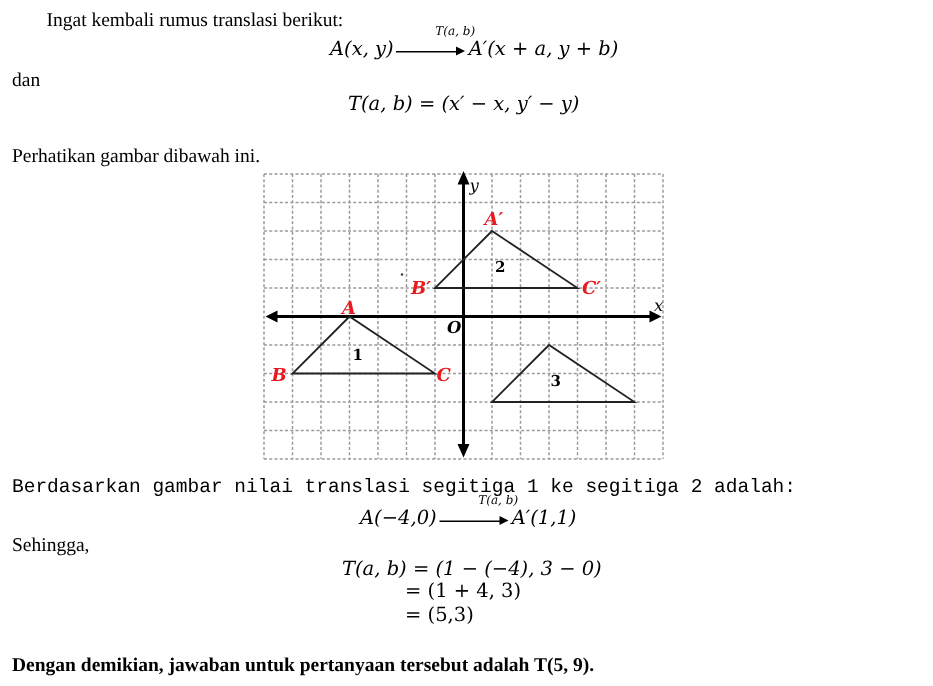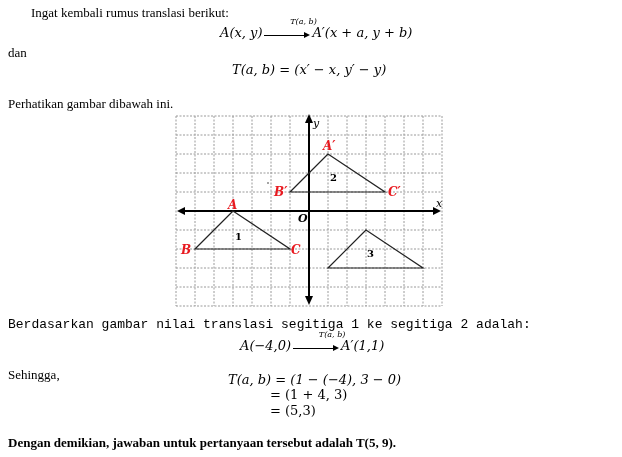--- a/index.html
+++ b/index.html
@@ -93,19 +93,19 @@
   </g>
   <circle cx="268" cy="183" r="0.8" fill="#333"></circle>
 </svg>
 
 <div class="t" style="left:8px; top:318px;font-family:Liberation Mono, monospace;">Berdasarkan gambar nilai  translasi segitiga 1 ke segitiga 2 adalah:</div>
 
 <div class="t math" style="left:240px; top:339px;">
   <span class="mi">A(−4,0)</span><span class="arrow-wrap"><span class="lbl">T(a, b)</span><span class="line"></span><span class="head"></span></span><span class="mi">A′(1,1)</span>
 </div>
 
-<div class="t" style="left:8px; top:356px;margin-top:12px;">Sehingga,</div>
+<div class="t" style="left:8px; top:356px;">Sehingga,</div>
 
 <div class="t math mi" style="left:228px; top:373px;">T(a, b) = (1 − (−4), 3 − 0)</div>
 <div class="t math" style="left:270px; top:388px;">= (1 + 4, 3)</div>
 <div class="t math" style="left:270px; top:404px;">= (5,3)</div>
 
 <div class="t bold" style="left:8px; top:436px;">Dengan demikian, jawaban untuk pertanyaan tersebut adalah T(5, 9).</div>
 
 </body></html>

